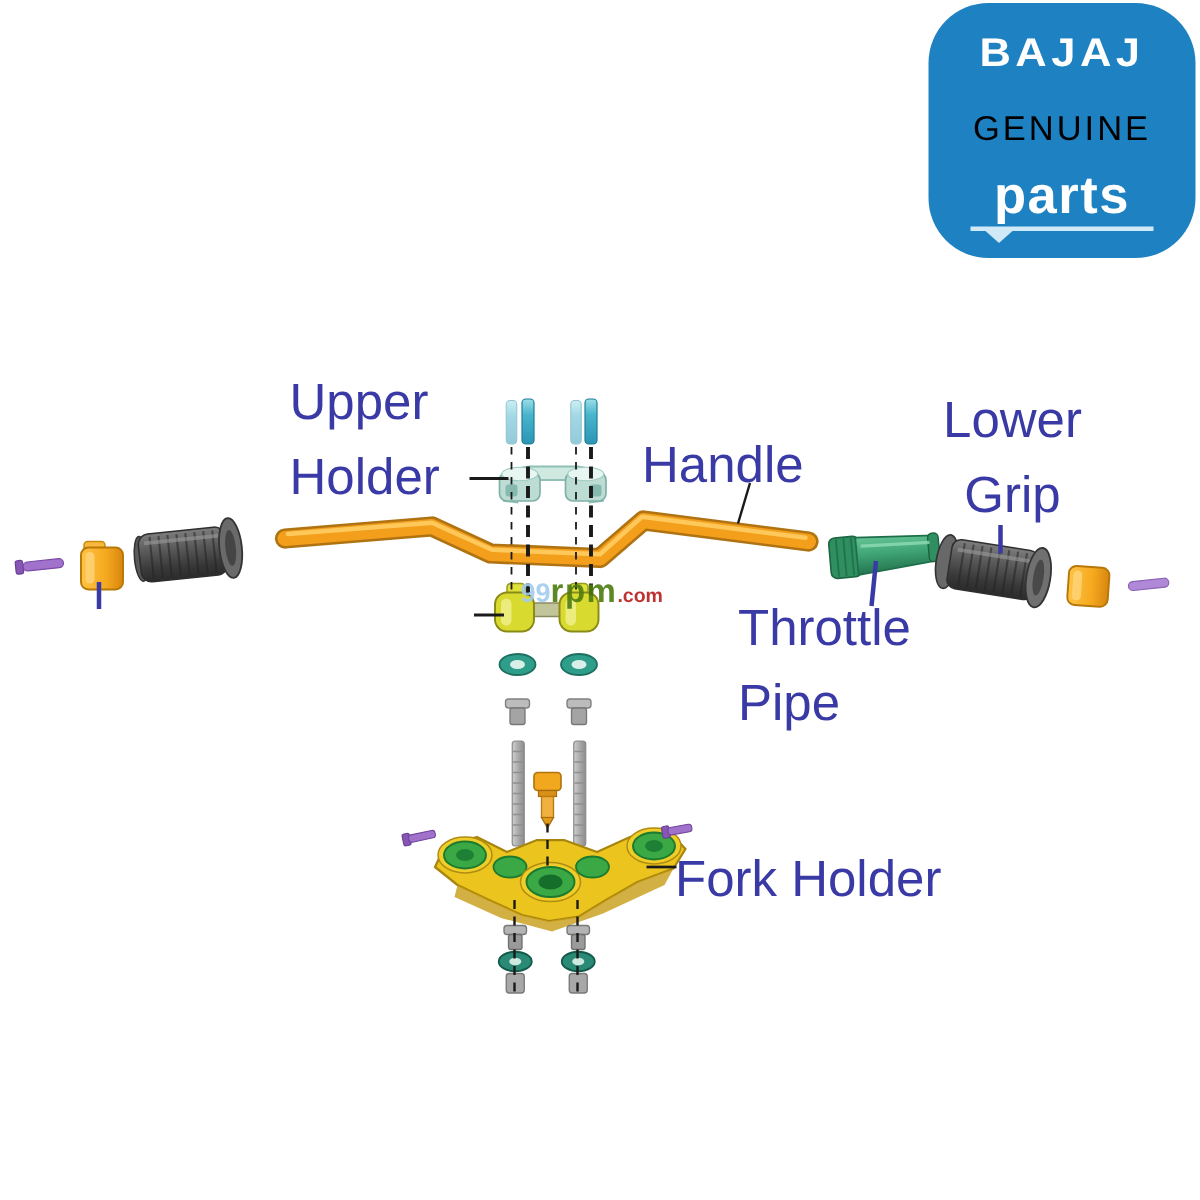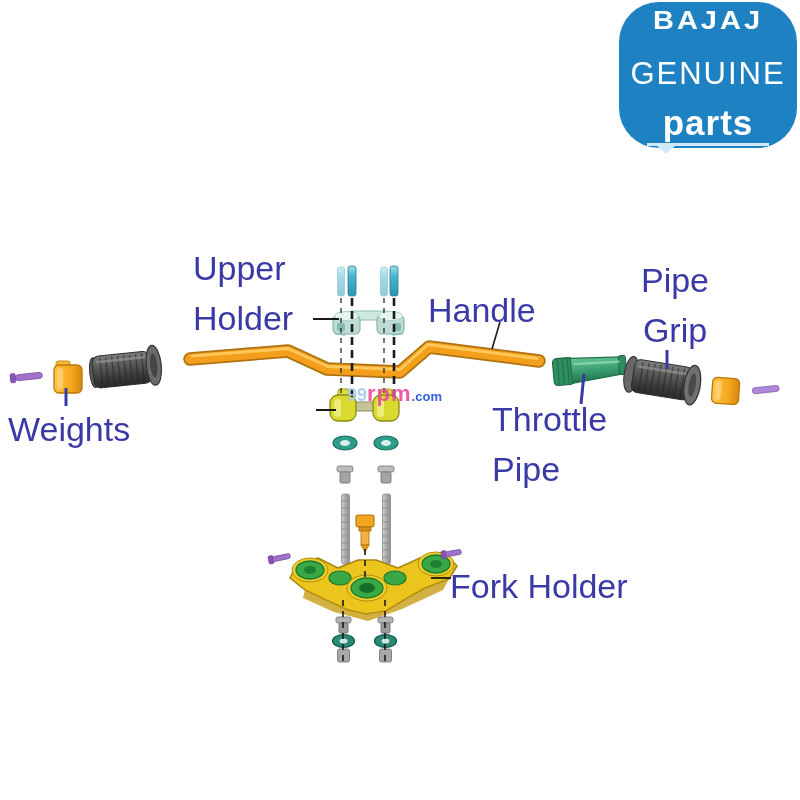--- a/index.html
+++ b/index.html
@@ -22,36 +22,36 @@
   .lbl-lower{left:208px;top:387px;width:134px;}
   .lbl-throttle{left:492px;top:394px;width:152px;}
   .lbl-fork{left:450px;top:561px;}
 
   
   .watermark{
     position:absolute;left:347px;top:381px;display:inline-flex;align-items:baseline;
     opacity:.9;pointer-events:none;text-align:center;
   }
   .wm-num{font-size:18px;font-weight:600;color:#a4cbee;}
-  .wm-name{font-size:22px;font-weight:bold;color:#ec4899;letter-spacing:1px;}
-  .wm-tld{font-size:13px;font-weight:600;color:#1d4ed8;}
+  .wm-name{font-size:22px;font-weight:bold;color:#4d7c0f;letter-spacing:1px;}
+  .wm-tld{font-size:13px;font-weight:600;color:#b91c1c;}
 
   
   .logo{
-    position:absolute;left:619px;top:2px;width:178px;height:146px;
+    position:absolute;left:619px;top:2px;width:178px;height:170px;
     background:#1e81c2;border-radius:40px;
     display:flex;flex-direction:column;align-items:center;justify-content:center;
     padding-top:2px;box-sizing:border-box;
   }
   .logo-brand{
     color:#ffffff;font-weight:800;font-size:29px;letter-spacing:3px;
     line-height:1;transform:scaleY(.92);
   }
   .logo-genuine{
-    color:#ffffff;font-weight:400;font-size:31px;letter-spacing:2px;
+    color:#000000;font-weight:400;font-size:23px;letter-spacing:2px;
     line-height:1;margin-top:23px;
   }
   .logo-parts{
     color:#ffffff;font-weight:800;font-size:35px;letter-spacing:1px;
     line-height:1;margin-top:16px;
   }
   .logo-underline{width:122px;height:3px;background:#cfeaf6;margin-top:3px;position:relative;}
   .logo-underline .tri{
     position:absolute;left:10px;top:3px;width:0;height:0;
     border-left:9px solid transparent;border-right:9px solid transparent;
@@ -262,22 +262,21 @@
   </svg>
 
   <div class="watermark">
     <span class="wm-num">99</span>
       <span class="wm-name">rpm</span>
       <span class="wm-tld">.com</span>
   </div>
 
   <div class="part-label lbl-handle nowrap">Handle</div>
   <div class="part-label lbl-upper">Upper Holder</div>
-  <div class="part-label lbl-handgrip">Pipe Grip</div>
-  <div class="part-label lbl-weights nowrap">Weights</div>
+  <div class="part-label lbl-handgrip">Lower Grip</div>
   <div class="part-label lbl-throttle">Throttle Pipe</div>
   <div class="part-label lbl-fork nowrap">Fork Holder</div>
 
   <div class="logo">
     <div class="logo-brand">BAJAJ</div>
     <div class="logo-genuine">GENUINE</div>
     <div class="logo-parts">parts</div>
     <div class="logo-underline">
       <div class="tri"></div>
     </div>

